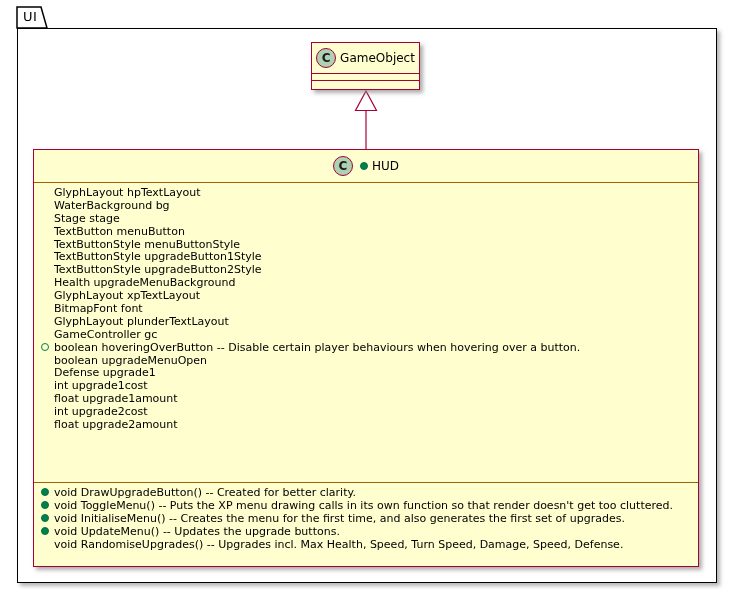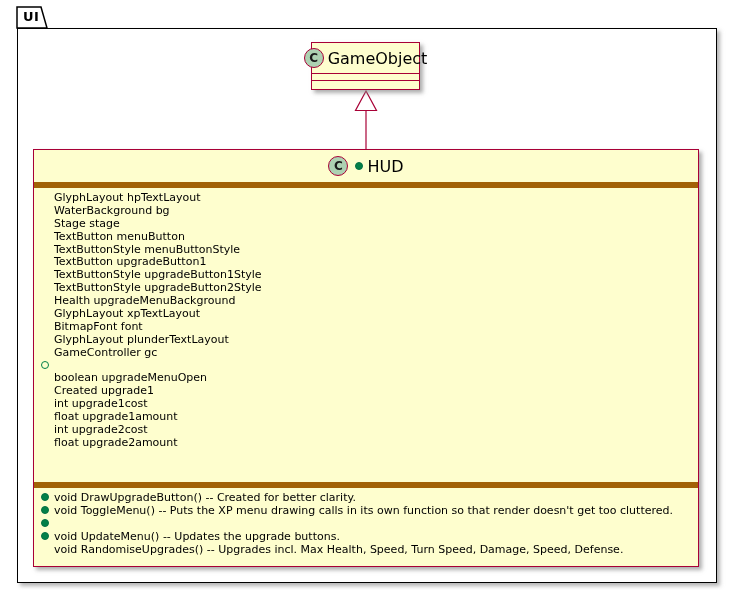--- a/index.html
+++ b/index.html
@@ -20,21 +20,21 @@
     left: 17px; top: 28px;
     width: 700px; height: 555px;
     background: #ffffff;
     border: 1.5px solid #000000;
     box-shadow: 3px 3px 4px rgba(140,140,140,0.65);
   }
   .package-tab-label {
     position: absolute;
     left: 23px; top: 9px;
     font-size: 13px;
-    font-weight: bold;
+    font-weight: normal;
     letter-spacing: 0.5px;
   }
 
   
   .overlay {
     position: absolute;
     left: 0; top: 0;
     width: 732px; height: 590px;
     pointer-events: none;
   }
@@ -73,29 +73,29 @@
     flex: none;
   }
   .visibility-dot {
     width: 8px; height: 8px;
     border-radius: 50%;
     background: #038048;
     border: 1px solid #037044;
     flex: none;
     margin-left: 3px;
   }
-  .class-name { font-size: 16px; white-space: nowrap; }
+  .class-name { font-size: 12px; white-space: nowrap; }
 
   
   .empty-compartment-1 { height: 7px;  border-top: 1px solid #A80036; }
   .empty-compartment-2 { height: 11px; border-top: 1px solid #A80036; }
 
   
   .members {
-    border-top: 6px solid #a16207;
+    border-top: 1px solid #a16207;
     padding: 3px 4px 0 6px;
     overflow: hidden;
   }
   .hud .attributes { height: 300px; }
   .hud .methods    { height: 84px;  }
 
   .member-row {
     display: flex;
     align-items: center;
     height: 12.9px;
@@ -161,24 +161,20 @@
         <div class="member-row">
           <span class="vis-icon no-icon"></span>
           <span class="member-text">TextButton menuButton</span>
         </div>
         <div class="member-row">
           <span class="vis-icon no-icon"></span>
           <span class="member-text">TextButtonStyle menuButtonStyle</span>
         </div>
         <div class="member-row">
           <span class="vis-icon no-icon"></span>
-          <span class="member-text">TextButton upgradeButton1</span>
-        </div>
-        <div class="member-row">
-          <span class="vis-icon no-icon"></span>
           <span class="member-text">TextButtonStyle upgradeButton1Style</span>
         </div>
         <div class="member-row">
           <span class="vis-icon no-icon"></span>
           <span class="member-text">TextButtonStyle upgradeButton2Style</span>
         </div>
         <div class="member-row">
           <span class="vis-icon no-icon"></span>
           <span class="member-text">Health upgradeMenuBackground</span>
         </div>
@@ -193,28 +189,29 @@
         <div class="member-row">
           <span class="vis-icon no-icon"></span>
           <span class="member-text">GlyphLayout plunderTextLayout</span>
         </div>
         <div class="member-row">
           <span class="vis-icon no-icon"></span>
           <span class="member-text">GameController gc</span>
         </div>
         <div class="member-row">
           <span class="vis-icon public-field"></span>
+          <span class="member-text">boolean hoveringOverButton -- Disable certain player behaviours when hovering over a button.</span>
         </div>
         <div class="member-row">
           <span class="vis-icon no-icon"></span>
           <span class="member-text">boolean upgradeMenuOpen</span>
         </div>
         <div class="member-row">
           <span class="vis-icon no-icon"></span>
-          <span class="member-text">Created upgrade1</span>
+          <span class="member-text">Defense upgrade1</span>
         </div>
         <div class="member-row">
           <span class="vis-icon no-icon"></span>
           <span class="member-text">int upgrade1cost</span>
         </div>
         <div class="member-row">
           <span class="vis-icon no-icon"></span>
           <span class="member-text">float upgrade1amount</span>
         </div>
         <div class="member-row">
@@ -232,20 +229,21 @@
     <div class="member-row">
           <span class="vis-icon public-method"></span>
           <span class="member-text">void DrawUpgradeButton() -- Created for better clarity.</span>
         </div>
         <div class="member-row">
           <span class="vis-icon public-method"></span>
           <span class="member-text">void ToggleMenu() -- Puts the XP menu drawing calls in its own function so that render doesn't get too cluttered.</span>
         </div>
         <div class="member-row">
           <span class="vis-icon public-method"></span>
+          <span class="member-text">void InitialiseMenu() -- Creates the menu for the first time, and also generates the first set of upgrades.</span>
         </div>
         <div class="member-row">
           <span class="vis-icon public-method"></span>
           <span class="member-text">void UpdateMenu() -- Updates the upgrade buttons.</span>
         </div>
         <div class="member-row">
           <span class="vis-icon no-icon"></span>
           <span class="member-text">void RandomiseUpgrades() -- Upgrades incl. Max Health, Speed, Turn Speed, Damage, Speed, Defense.</span>
         </div>
       </div>

